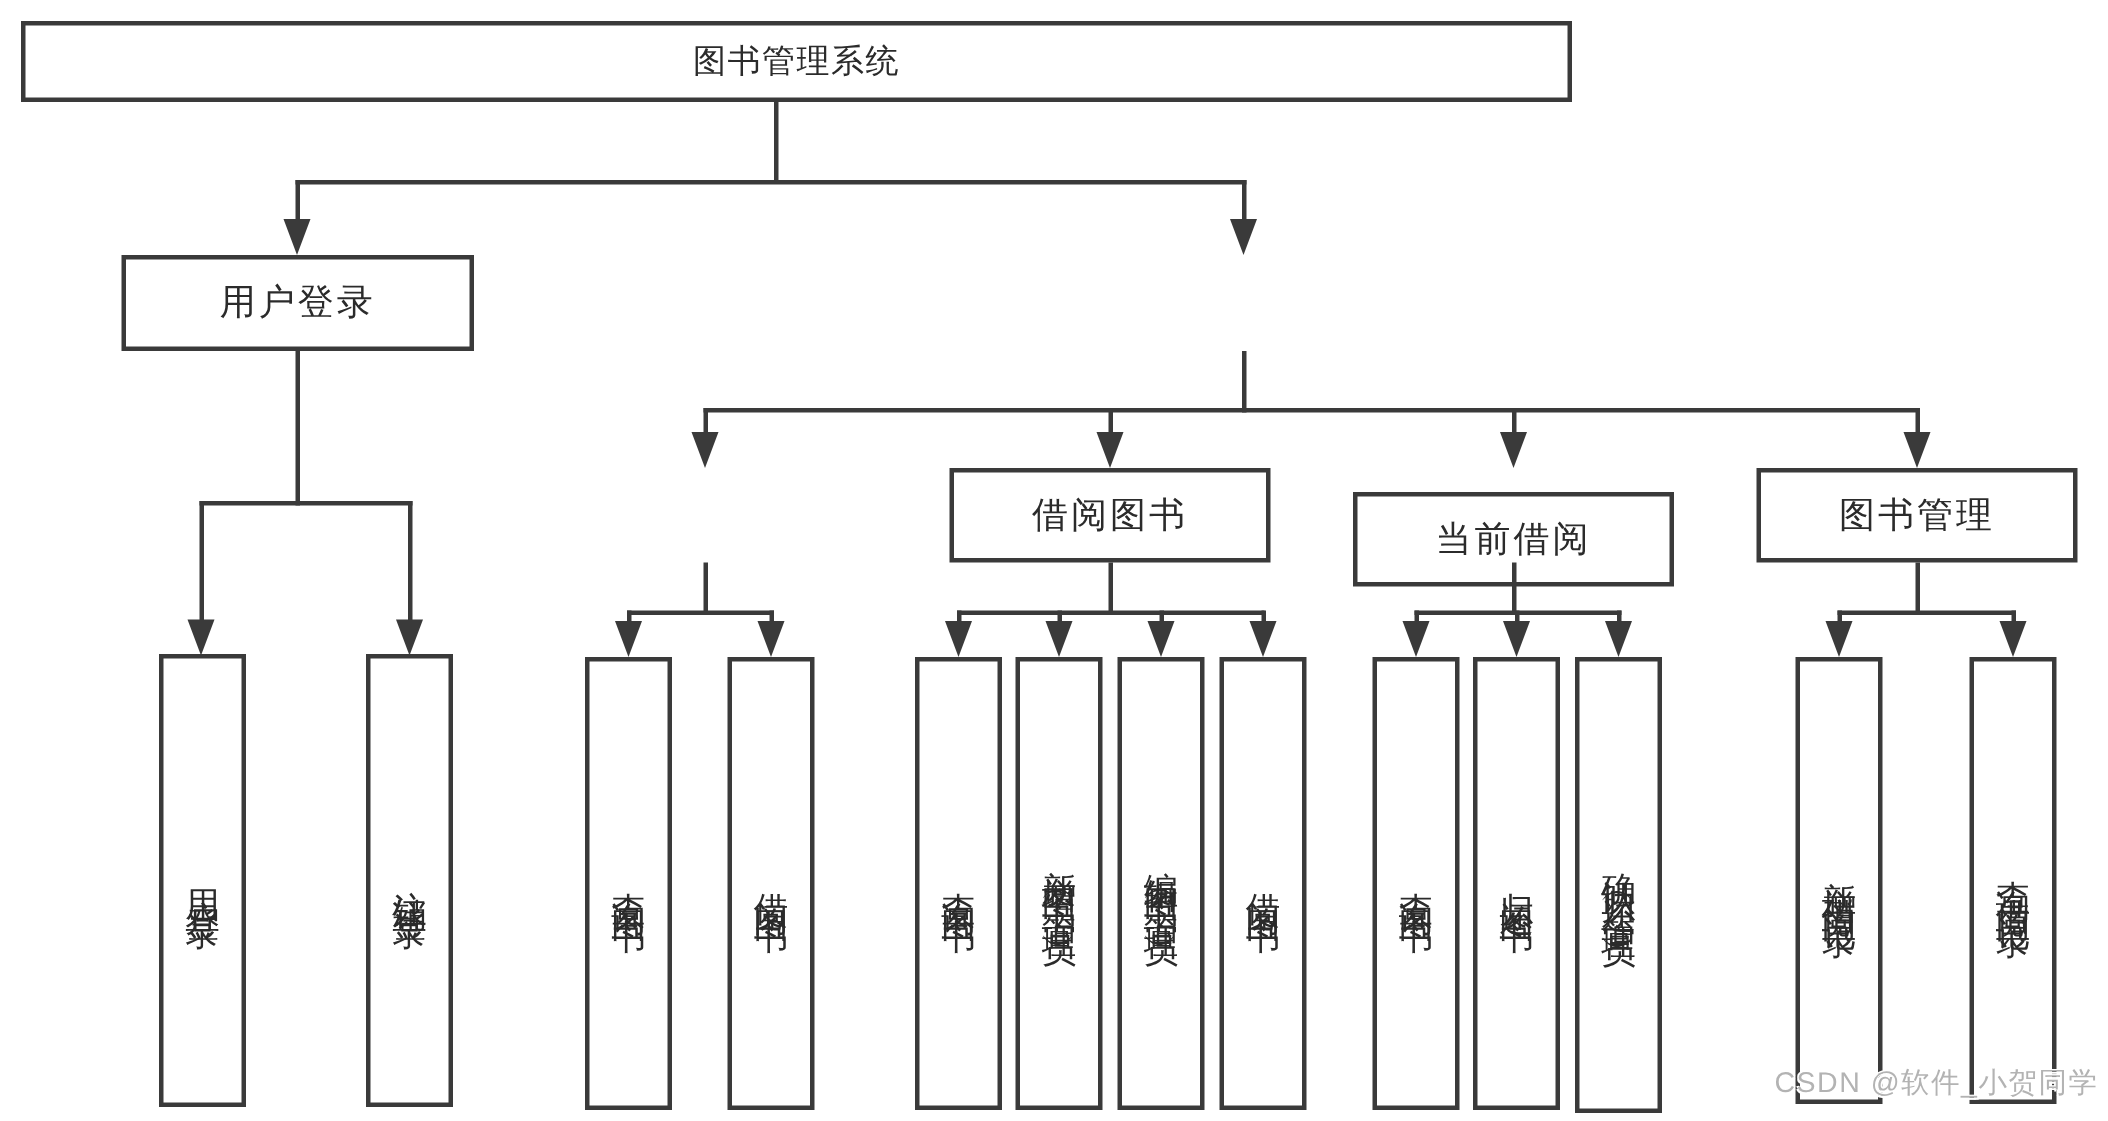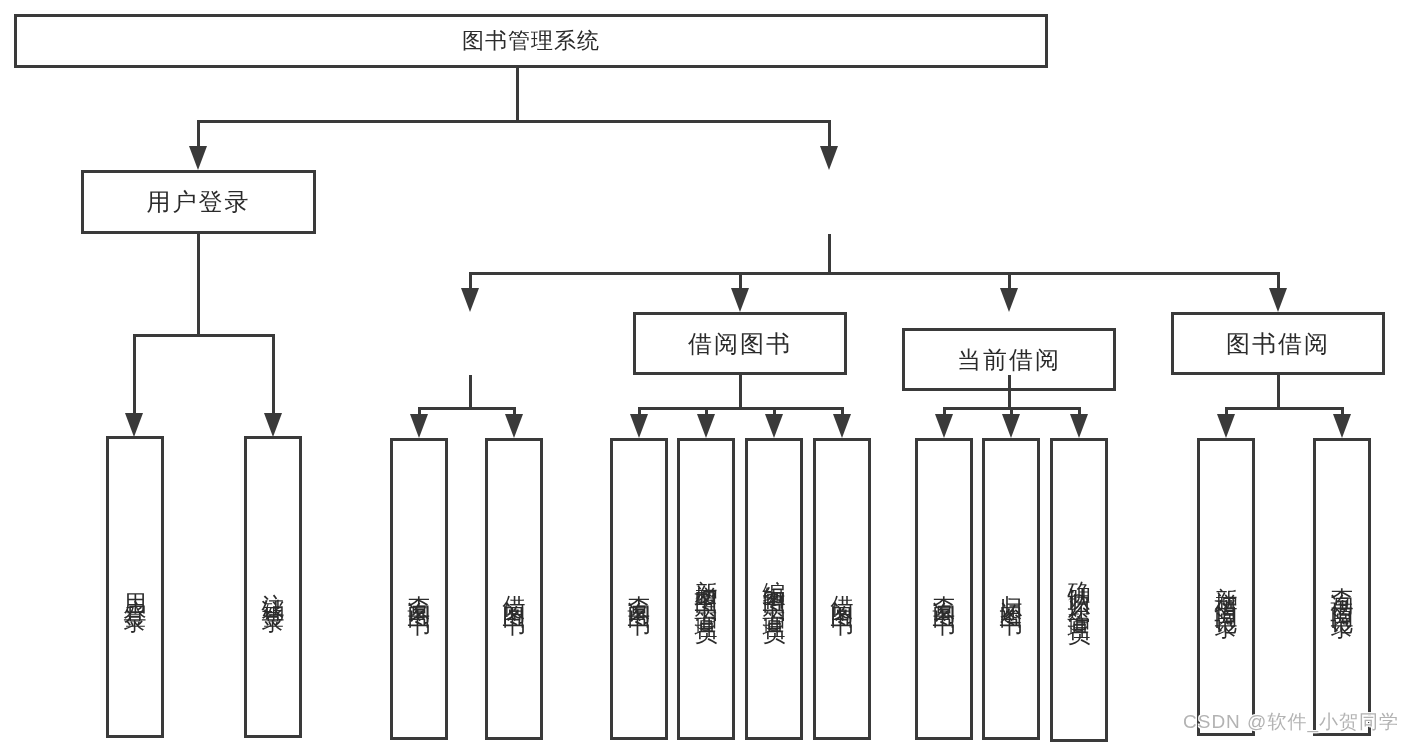--- a/index.html
+++ b/index.html
@@ -91,21 +91,21 @@
   <div class="arrow" style="left:461px; top:288px;"></div>
   <div class="vline" style="left:739px; top:272px; height:20px;"></div>
   <div class="arrow" style="left:731px; top:288px;"></div>
   <div class="vline" style="left:1008px; top:272px; height:20px;"></div>
   <div class="arrow" style="left:1000px; top:288px;"></div>
   <div class="vline" style="left:1277px; top:272px; height:20px;"></div>
   <div class="arrow" style="left:1269px; top:288px;"></div>
 
   <div class="box" style="left:633px; top:312px; width:214px; height:63px;">借阅图书</div>
   <div class="box" style="left:902px; top:312px; width:214px; height:63px;margin-top:16px;">当前借阅</div>
-  <div class="box" style="left:1171px; top:312px; width:214px; height:63px;">图书借阅</div>
+  <div class="box" style="left:1171px; top:312px; width:214px; height:63px;">图书管理</div>
 
   <div class="vline" style="left:469px; top:375px; height:35px;"></div>
   <div class="hline" style="left:418px; top:407px; width:98px;"></div>
   <div class="vline" style="left:418px; top:407px; height:12px;"></div>
   <div class="arrow" style="left:410px; top:414px;"></div>
   <div class="vline" style="left:513px; top:407px; height:12px;"></div>
   <div class="arrow" style="left:505px; top:414px;"></div>
 
   <div class="vline" style="left:739px; top:375px; height:35px;"></div>
   <div class="hline" style="left:638px; top:407px; width:205px;"></div>

